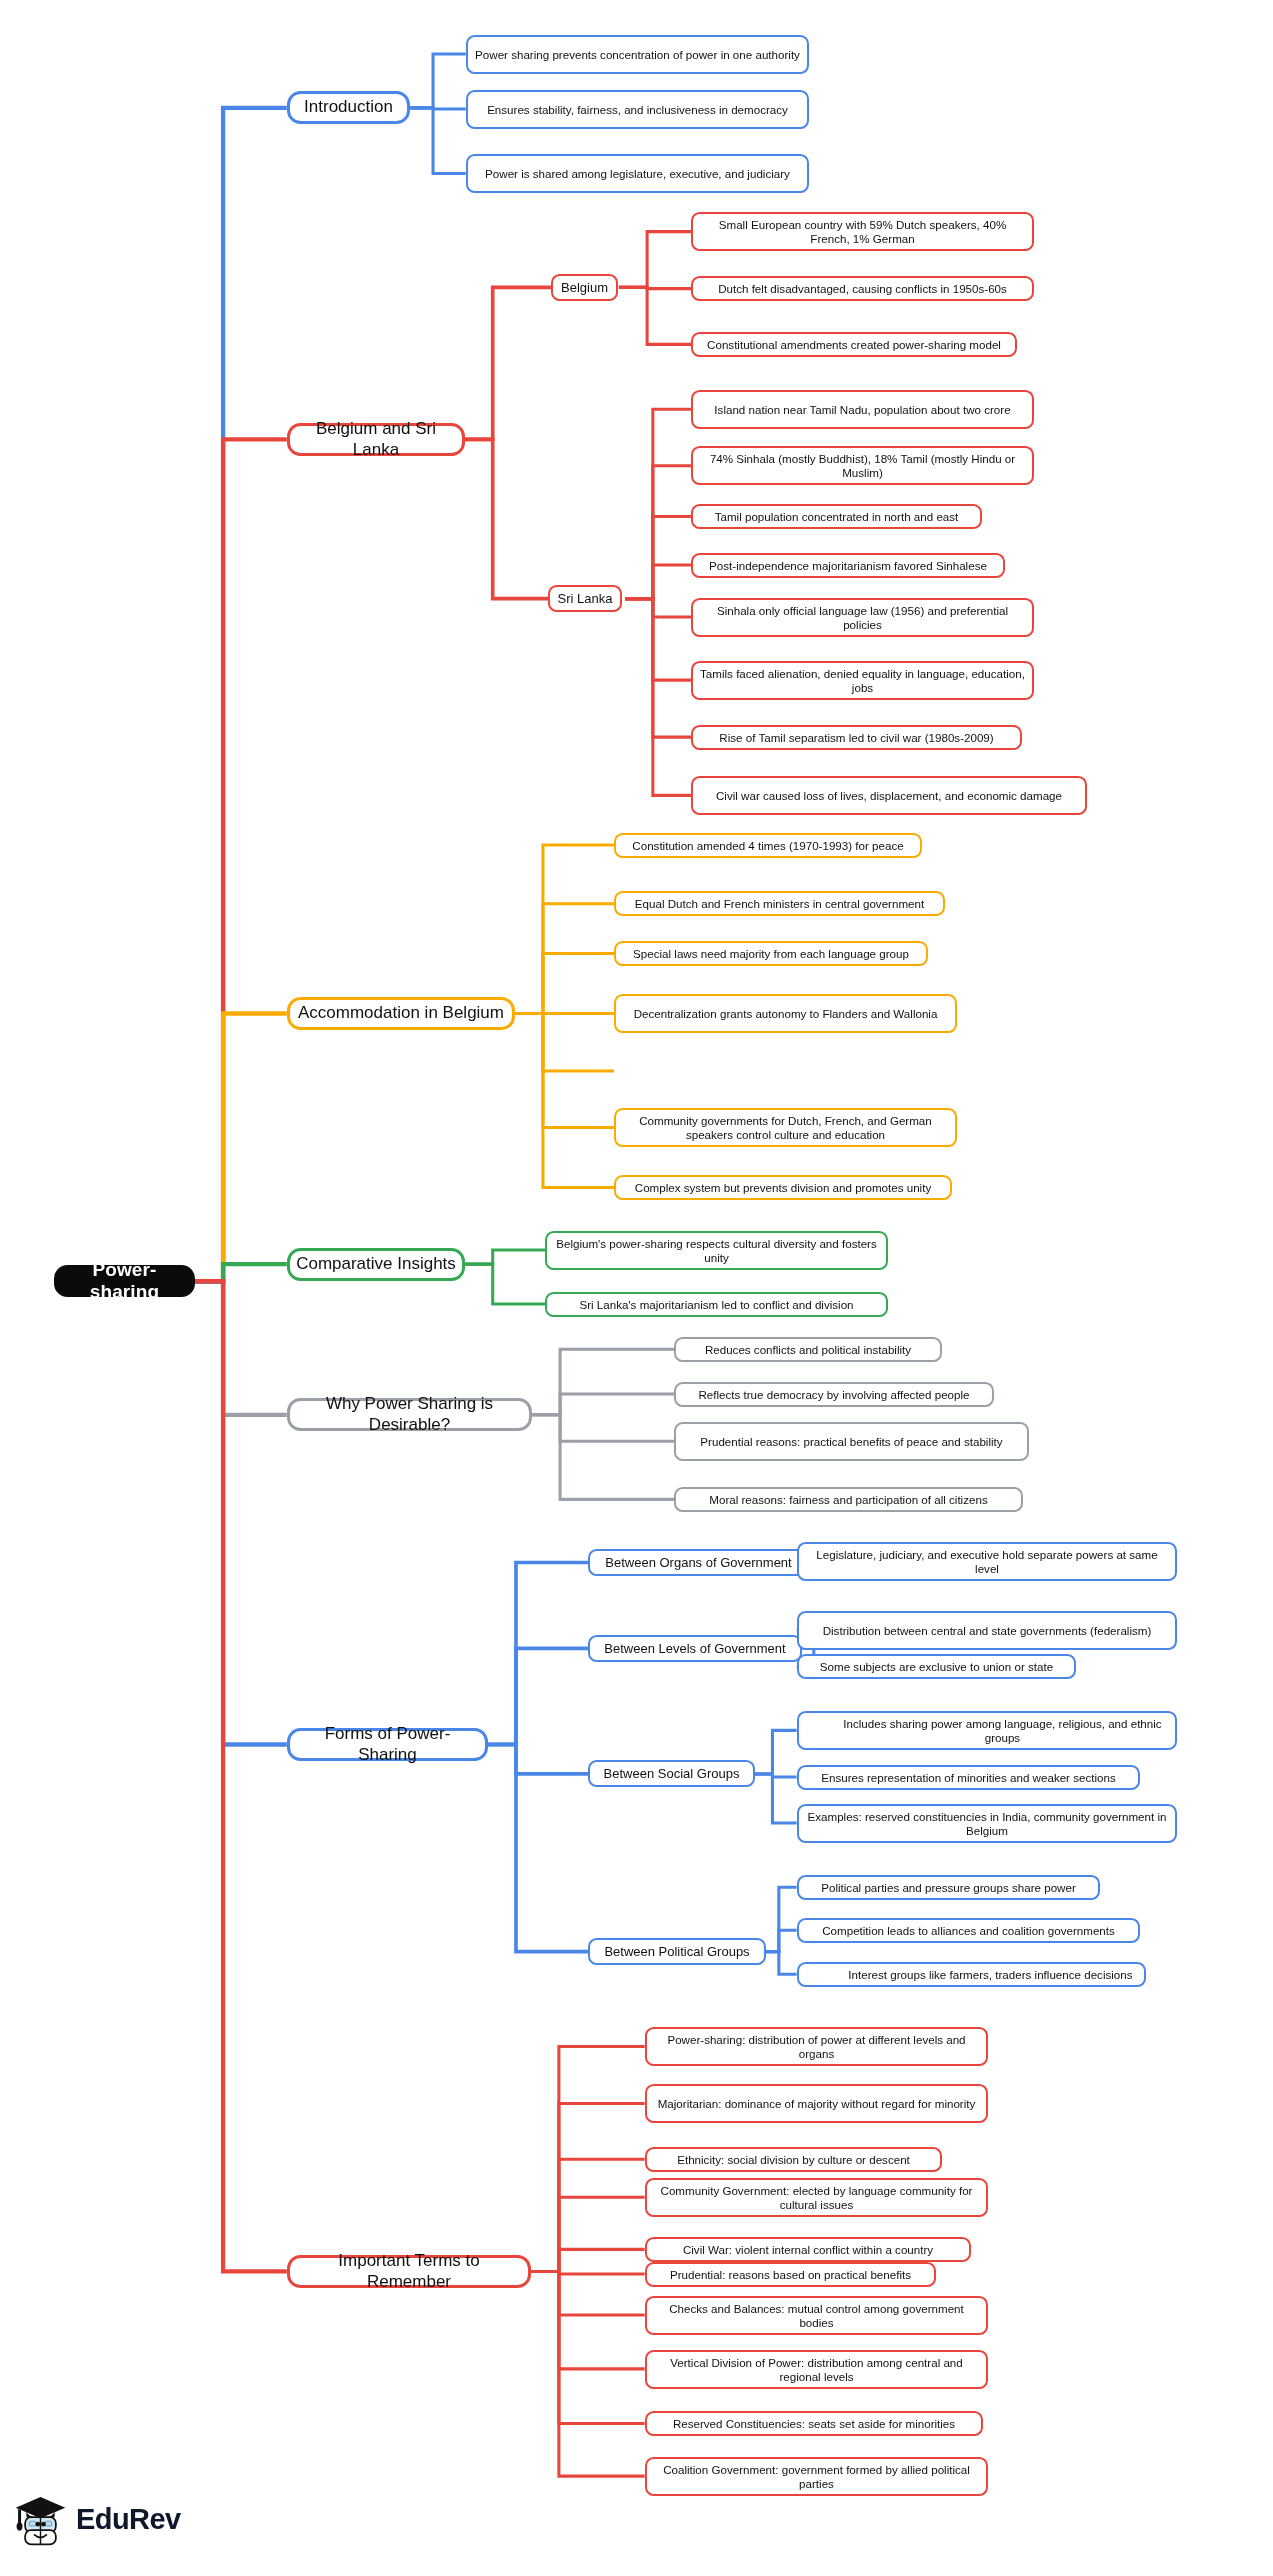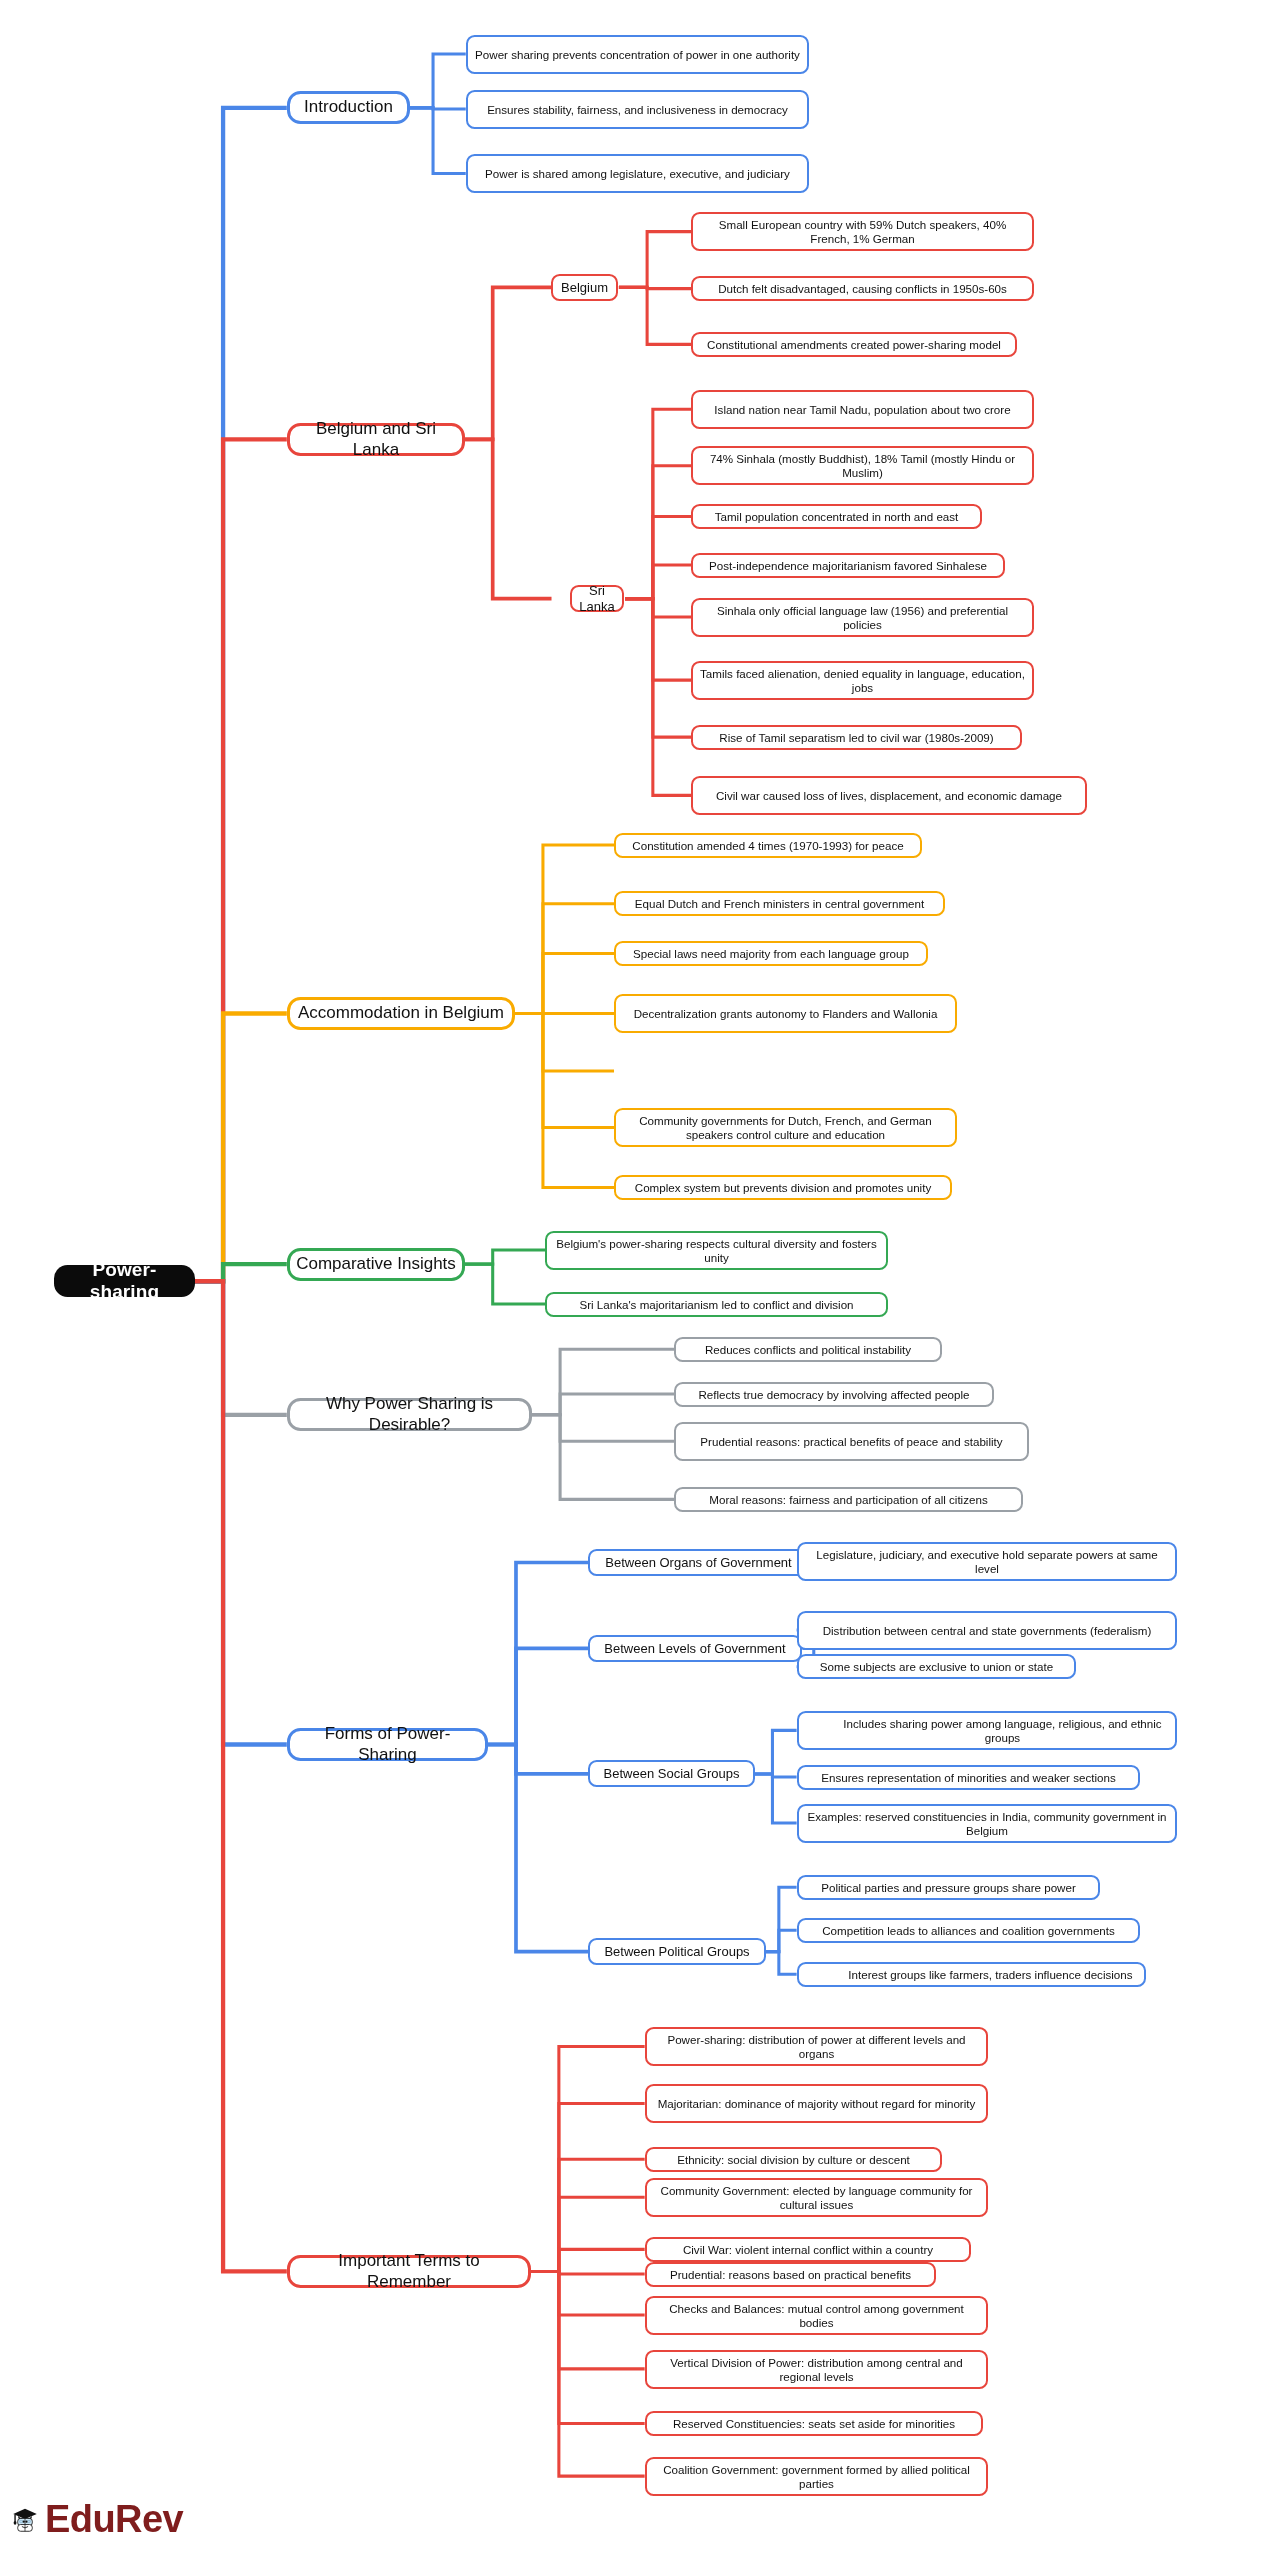--- a/index.html
+++ b/index.html
@@ -17,21 +17,21 @@
   .lvl1{font-size:17px;border-width:3.1px;border-radius:13.5px;}
   .lvl2{font-size:13px;border-width:2.5px;border-radius:8.6px;}
   .leaf{font-size:11.6px;border-width:2.5px;border-radius:8.6px;}
   .c-blue{border-color:#4a86e8;}
   .c-red{border-color:#e8453c;}
   .c-amber{border-color:#f9ab00;}
   .c-green{border-color:#34a853;}
   .c-gray{border-color:#9aa0a6;}
   #logo{position:absolute;left:11px;top:2476px;width:172px;height:86px;
         display:flex;align-items:center;gap:6.1px;}
-  #logo .logotext{font-size:38px;font-weight:bold;color:#7f1d1d;
+  #logo .logotext{font-size:29px;font-weight:bold;color:#0f172a;
         letter-spacing:-0.6px;font-family:"Liberation Sans",sans-serif;}
 </style>
 </head>
 <body>
 
 <div id="canvas">
   <svg id="links" viewBox="0 0 2079 4204">
       <path d="M 318 2091 H 364 V 176 H 468" fill="none" stroke="#4a86e8" stroke-width="7" stroke-linecap="butt"></path>
       <path d="M 668 176 H 706.64 V 88 H 760" fill="none" stroke="#4a86e8" stroke-width="5" stroke-linecap="butt"></path>
       <path d="M 668 176 H 706.64 V 178 H 760" fill="none" stroke="#4a86e8" stroke-width="5" stroke-linecap="butt"></path>
@@ -95,21 +95,21 @@
 <div class="node root" style="left: 54px; top: 1265px; width: 141px; height: 32px;">Power-sharing</div>
     <div class="node lvl1 c-blue" style="left: 287px; top: 91px; width: 123px; height: 33px;">Introduction</div>
     <div class="node leaf c-blue" style="left: 466px; top: 35px; width: 343px; height: 39px;">Power sharing prevents concentration of power in one authority</div>
     <div class="node leaf c-blue" style="left: 466px; top: 90px; width: 343px; height: 39px;">Ensures stability, fairness, and inclusiveness in democracy</div>
     <div class="node leaf c-blue" style="left: 466px; top: 154px; width: 343px; height: 39px;">Power is shared among legislature, executive, and judiciary</div>
     <div class="node lvl1 c-red" style="left: 287px; top: 423px; width: 178px; height: 33px;">Belgium and Sri Lanka</div>
     <div class="node lvl2 c-red" style="left: 551px; top: 274px; width: 67px; height: 27px;">Belgium</div>
     <div class="node leaf c-red" style="left: 691px; top: 212px; width: 343px; height: 39px;">Small European country with 59% Dutch speakers, 40% French, 1% German</div>
     <div class="node leaf c-red" style="left: 691px; top: 276px; width: 343px; height: 25px;">Dutch felt disadvantaged, causing conflicts in 1950s-60s</div>
     <div class="node leaf c-red" style="left: 691px; top: 332px; width: 326px; height: 25px;">Constitutional amendments created power-sharing model</div>
-    <div class="node lvl2 c-red" style="left: 570px; top: 585px; width: 54px; height: 27px;">Sri Lanka</div>
+    <div class="node lvl2 c-red" style="left: 548px; top: 585px; width: 74px; height: 27px;">Sri Lanka</div>
     <div class="node leaf c-red" style="left: 691px; top: 390px; width: 343px; height: 39px;">Island nation near Tamil Nadu, population about two crore</div>
     <div class="node leaf c-red" style="left: 691px; top: 446px; width: 343px; height: 39px;">74% Sinhala (mostly Buddhist), 18% Tamil (mostly Hindu or Muslim)</div>
     <div class="node leaf c-red" style="left: 691px; top: 504px; width: 291px; height: 25px;">Tamil population concentrated in north and east</div>
     <div class="node leaf c-red" style="left: 691px; top: 553px; width: 314px; height: 25px;">Post-independence majoritarianism favored Sinhalese</div>
     <div class="node leaf c-red" style="left: 691px; top: 598px; width: 343px; height: 39px;">Sinhala only official language law (1956) and preferential policies</div>
     <div class="node leaf c-red" style="left: 691px; top: 661px; width: 343px; height: 39px;">Tamils faced alienation, denied equality in language, education, jobs</div>
     <div class="node leaf c-red" style="left: 691px; top: 725px; width: 331px; height: 25px;">Rise of Tamil separatism led to civil war (1980s-2009)</div>
     <div class="node leaf c-red" style="left: 691px; top: 776px; width: 396px; height: 39px;">Civil war caused loss of lives, displacement, and economic damage</div>
     <div class="node lvl1 c-amber" style="left: 287px; top: 997px; width: 228px; height: 33px;">Accommodation in Belgium</div>
     <div class="node leaf c-amber" style="left: 614px; top: 833px; width: 308px; height: 25px;">Constitution amended 4 times (1970-1993) for peace</div>

